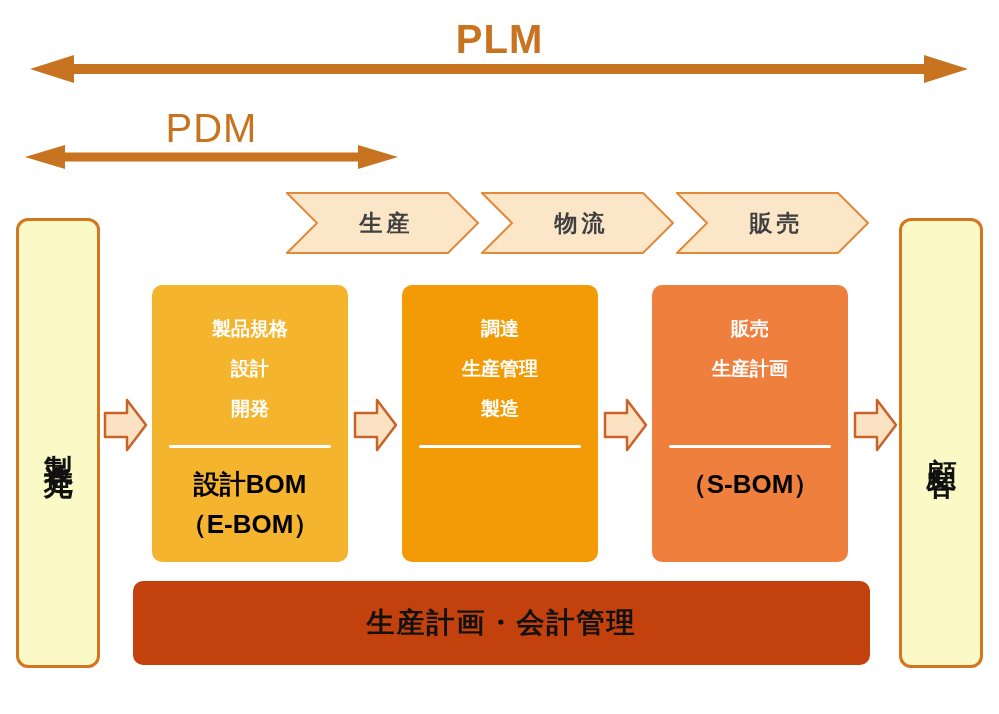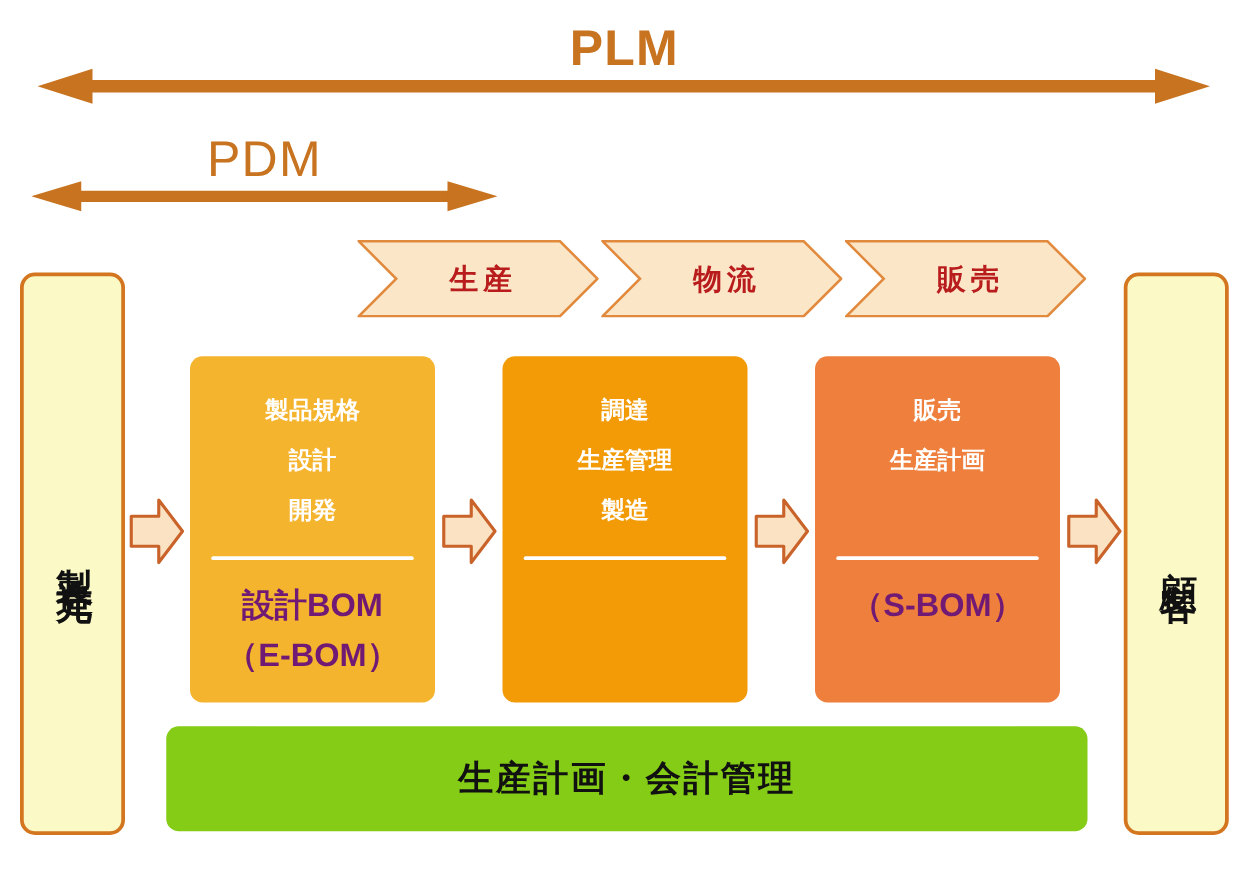--- a/index.html
+++ b/index.html
@@ -19,21 +19,21 @@
   }
   .plm-arrow { position:absolute; left:30px; top:54px; }
   .pdm-arrow { position:absolute; left:25px; top:144px; }
 
   
   .chevron { position:absolute; top:192px; width:193px; height:62px; }
   .chevron .chev-shape { position:absolute; left:0; top:0; }
   .chevron .chev-label {
     position:absolute; left:0; top:0; width:100%; height:100%;
     display:flex; align-items:center; justify-content:center;
-    font-size:23px; font-weight:bold; color:#b91c1c; letter-spacing:4px; padding-left:8px;
+    font-size:23px; font-weight:bold; color:#404040; letter-spacing:4px; padding-left:8px;
   }
 
   
   .side-col {
     position:absolute; top:218px; width:84px; height:450px;
     background:#fbfac6; border:3px solid #d4751f; border-radius:12px;
     display:flex; align-items:center; justify-content:center;
   }
   .side-col .vtext {
     writing-mode:vertical-rl; text-orientation:upright;
@@ -47,30 +47,30 @@
   .box1 { background:#f5b42e; }
   .box2 { background:#f29b07; }
   .box3 { background:#ef7f3d; }
   .pbox .phase {
     height:160px; padding-top:24px; text-align:center;
     font-size:19px; line-height:40px; font-weight:bold; color:#ffffff;
   }
   .pbox .divider { width:162px; height:3px; background:#ffffff; margin:0 auto; border-radius:2px; }
   .pbox .bom {
     padding-top:16px; text-align:center;
-    font-size:26px; line-height:40px; font-weight:bold; color:#701a75;
+    font-size:26px; line-height:40px; font-weight:bold; color:#000000;
   }
 
   
   .small-arrow { position:absolute; top:397px; }
 
   
   .bottom-bar {
     position:absolute; left:133px; top:581px; width:737px; height:84px;
-    background:#84cc16; border-radius:10px;
+    background:#c2410c; border-radius:10px;
     display:flex; align-items:center; justify-content:center;
     font-size:28px; font-weight:bold; color:#111; letter-spacing:2px;
   }
 </style>
 </head>
 <body>
 
 <div class="canvas">
 
   <div class="plm-label">PLM</div>

